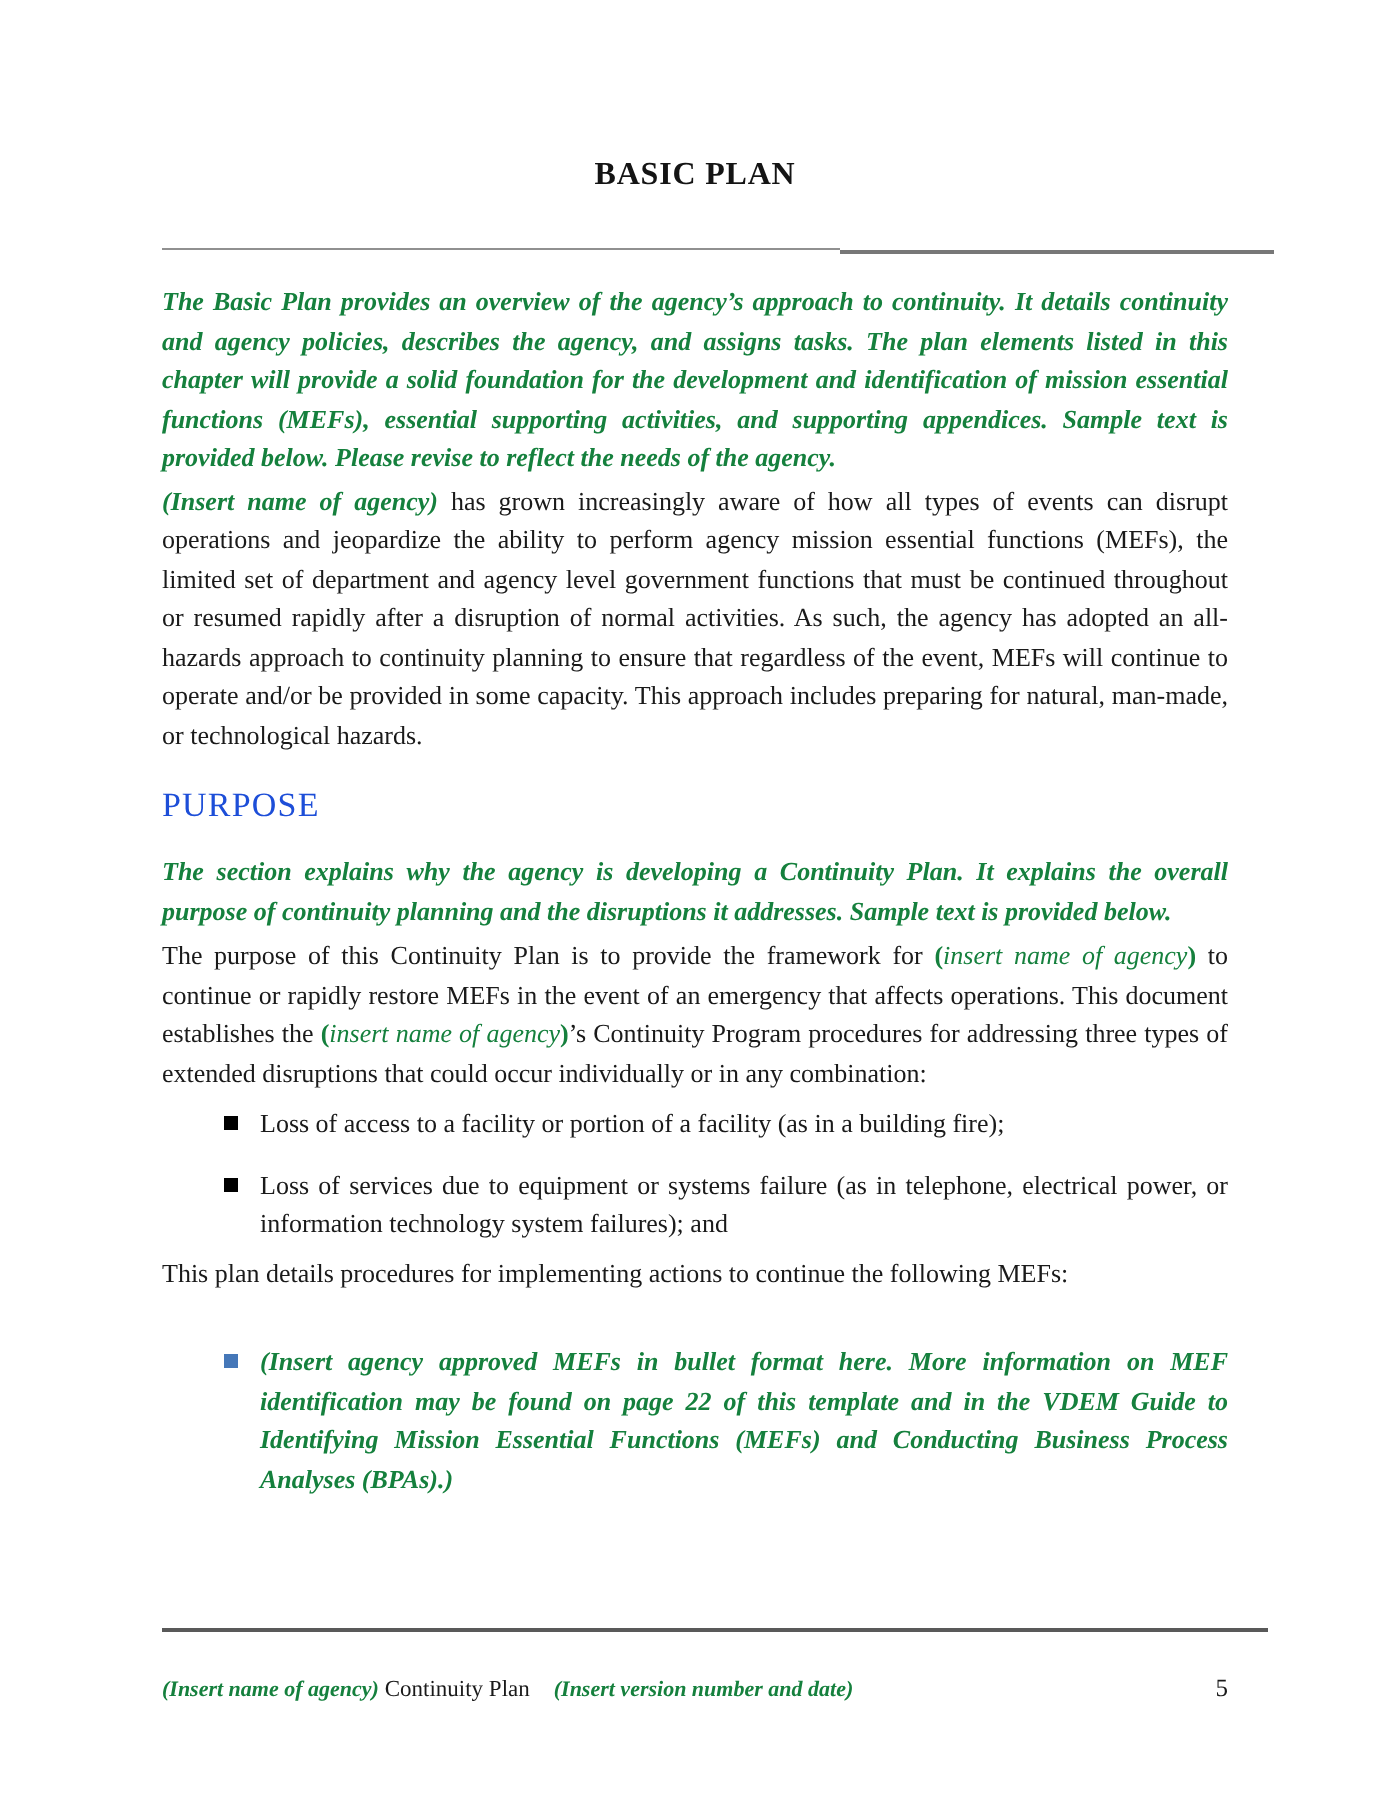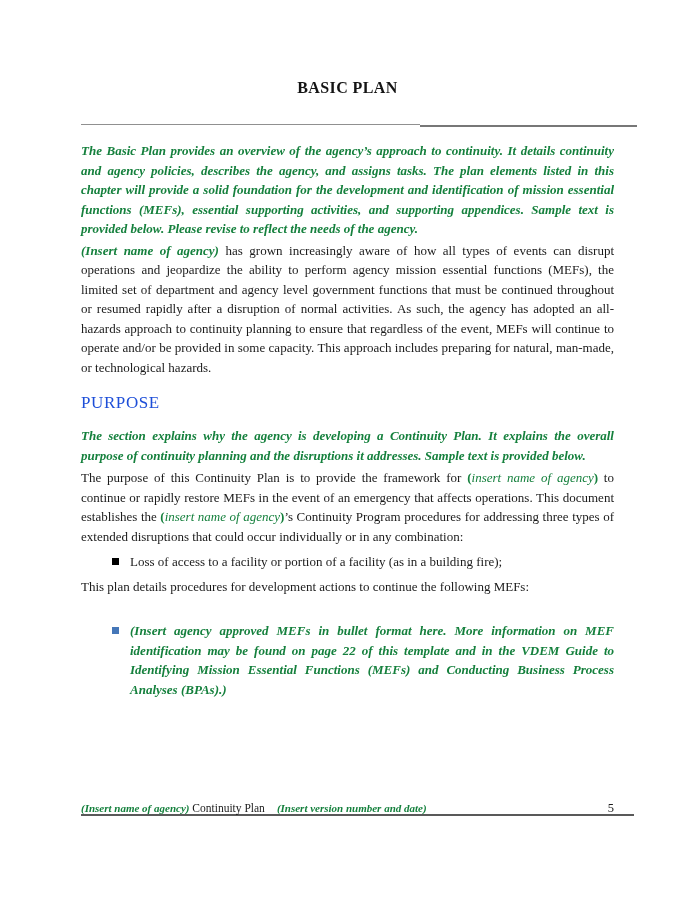--- a/index.html
+++ b/index.html
@@ -59,21 +59,21 @@
     margin:25px 0 0 0;
     padding-left:49px;
   }
   .mef-bullet .sq { background:#4577B8; }
 
   .footer-rule {
     position:absolute; left:81px; top:814px;
     width:553px; height:2px; background:#595959;
   }
   .footer-row {
-    position:absolute; left:81px; top:801px; width:533px;
+    position:absolute; left:81px; top:837px; width:533px;
     display:flex; justify-content:space-between; align-items:baseline;
     font-size:11.5px;
   }
   .footer-left { white-space:nowrap; }
   .footer-agency  { font-size:11px; }
   .footer-doc     { color:#1a1a1a; }
   .footer-version { font-size:11px; margin-left:12px; }
   .footer-page    { font-size:12.5px; color:#1a1a1a; }
 </style>
 </head>
@@ -96,23 +96,26 @@
     <h2 class="section-heading">PURPOSE</h2>
 
     <p class="purpose-note blue bi">The section explains why the agency is developing a Continuity Plan.  It explains the overall purpose of continuity planning and the disruptions it addresses.  Sample text is provided below.</p>
 
     <p class="purpose-para"><span>The purpose of this Continuity Plan is to provide the framework for </span><span class="blue b">(</span><span class="blue i">insert name of agency</span><span class="blue b">)</span><span> to continue or rapidly restore MEFs in the event of an emergency that affects operations.  This document establishes the </span><span class="blue b">(</span><span class="blue i">insert name of agency</span><span class="blue b">)</span><span>’s Continuity Program procedures for addressing three types of extended disruptions that could occur individually or in any combination:</span></p>
 
     <ul class="bullets">
       <li class="para">
         <span class="sq"></span><span>Loss of access to a facility or portion of a facility (as in a building fire);</span>
       </li>
+      <li class="para">
+        <span class="sq"></span><span>Loss of services due to equipment or systems failure (as in telephone, electrical power, or information technology system failures); and</span>
+      </li>
     </ul>
 
-    <p class="mef-intro">This plan details procedures for development actions to continue the following MEFs:</p>
+    <p class="mef-intro">This plan details procedures for implementing actions to continue the following MEFs:</p>
 
     <div class="mef-bullet para">
       <span class="sq"></span><span class="blue bi">(Insert agency approved MEFs in bullet format here.  More information on MEF identification may be found on page 22 of this template and in the VDEM Guide to Identifying Mission Essential Functions (MEFs) and Conducting Business Process Analyses (BPAs).)</span>
     </div>
 
   </div>
 
   <div class="footer-rule"></div>
 
   <div class="footer-row">

